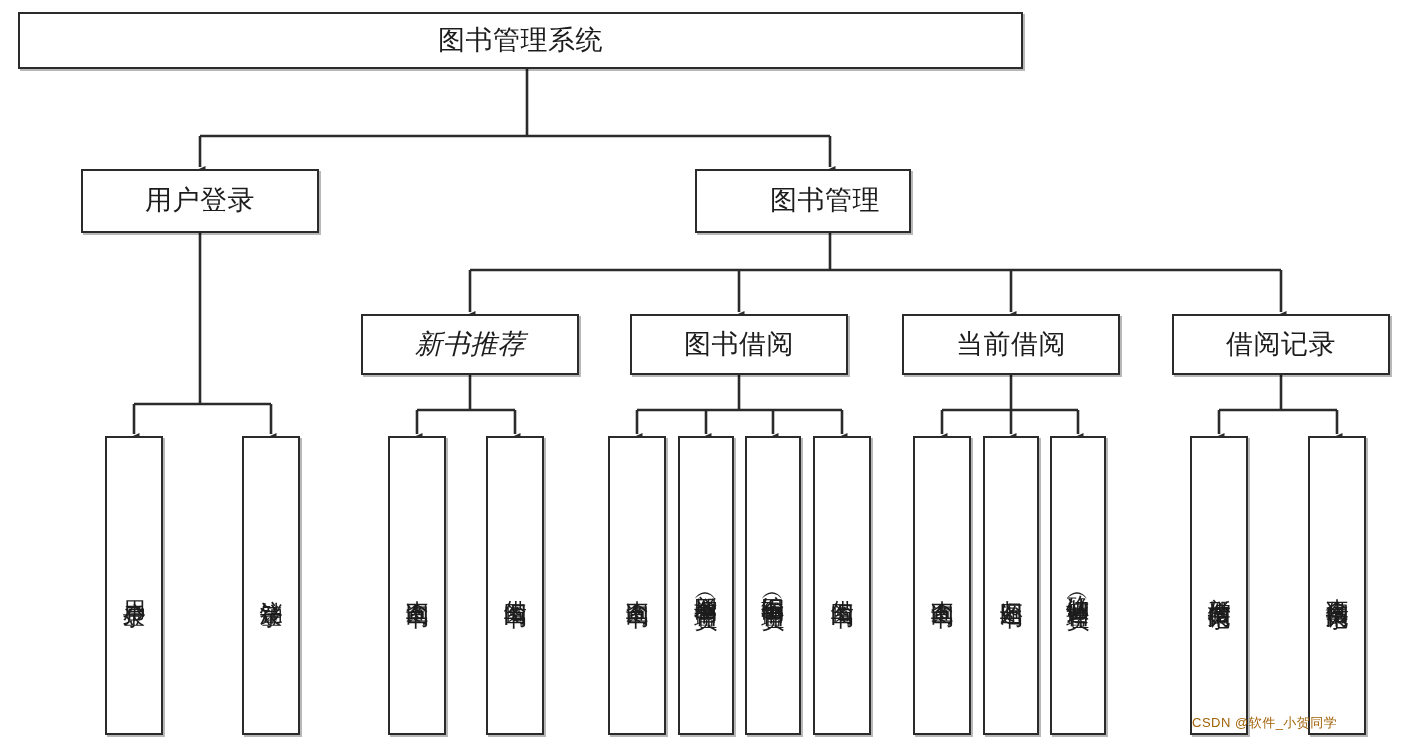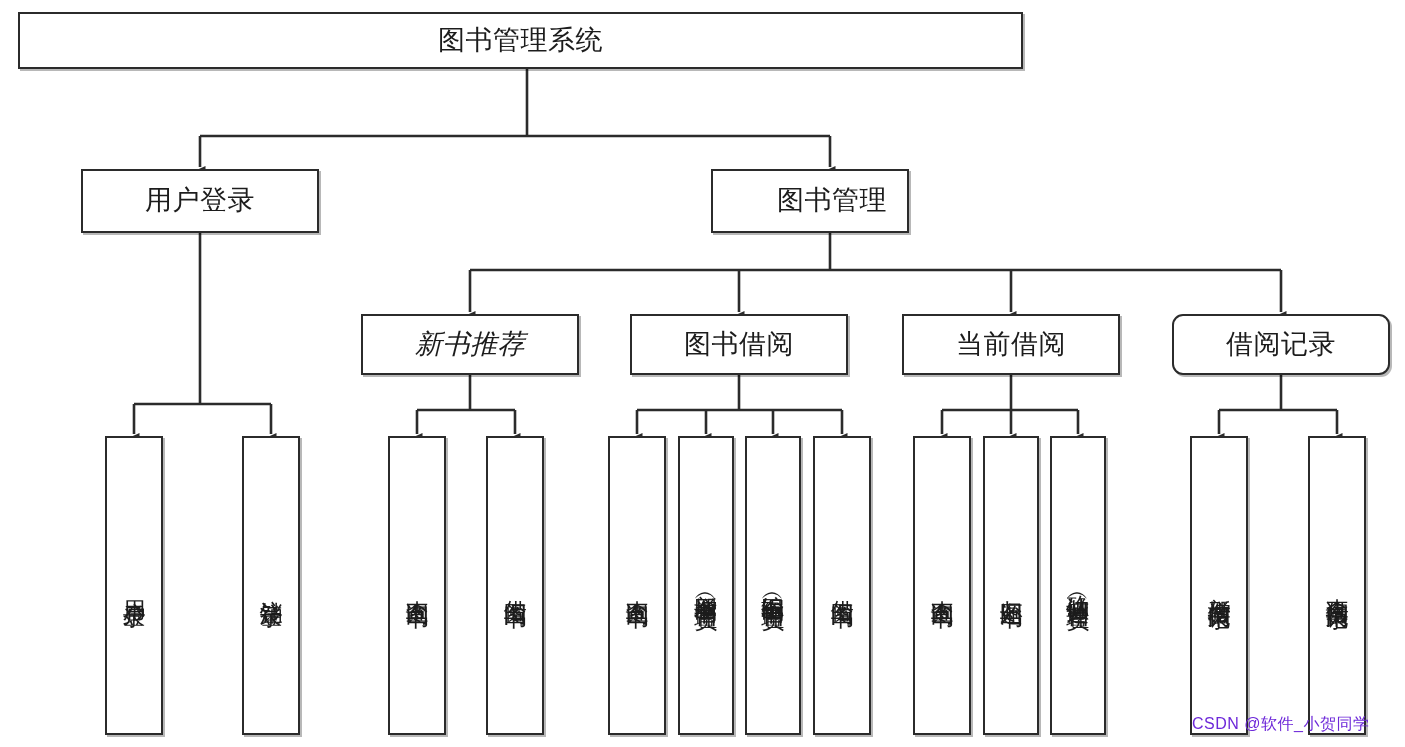--- a/index.html
+++ b/index.html
@@ -55,22 +55,22 @@
     font-size: 23px;
     line-height: 1.45;
     letter-spacing: 2px;
     white-space: nowrap;
   }
   .node.vertical.tall .label {
     line-height: 1.42;
   }
   .watermark {
     position: absolute;
-    font-size: 16px;
-    color: #6d28d9;
+    font-size: 13px;
+    color: #a16207;
     white-space: nowrap;
     letter-spacing: 0.5px;
   }
 </style>
 </head>
 <body>
 
 <div id="canvas">
 
   <svg class="edges" viewBox="0 0 1405 747" xmlns="http://www.w3.org/2000/svg">
@@ -116,34 +116,34 @@
       </g>
   </svg>
 
   <div class="node" id="node-root" style="left: 18px; top: 12px; width: 1005px; height: 57px;">
     <span class="label">图书管理系统</span>
   </div>
 
   <div class="node" id="node-user-login" style="left: 81px; top: 169px; width: 238px; height: 64px;">
     <span class="label">用户登录</span>
   </div>
-  <div class="node" id="node-book-manage" style="left: 711px; top: 169px; width: 198px; height: 64px; padding-left: 44px;">
+  <div class="node" id="node-book-manage" style="left: 695px; top: 169px; width: 216px; height: 64px; padding-left: 44px;">
     <span class="label">图书管理</span>
   </div>
 
   <div class="node" id="node-new-book-recommend" style="left: 361px; top: 314px; width: 218px; height: 61px; font-style: italic;">
     <span class="label">新书推荐</span>
   </div>
   <div class="node" id="node-current-borrow" style="left: 902px; top: 314px; width: 218px; height: 61px;">
     <span class="label">当前借阅</span>
   </div>
   <div class="node" id="node-book-borrow" style="left: 630px; top: 314px; width: 218px; height: 61px;">
     <span class="label">图书借阅</span>
   </div>
-  <div class="node" id="node-borrow-record" style="left: 1172px; top: 314px; width: 218px; height: 61px; border-radius: 11px;">
+  <div class="node" id="node-borrow-record" style="left: 1172px; top: 314px; width: 218px; height: 61px;">
     <span class="label">借阅记录</span>
   </div>
 
   <div class="node vertical" id="node-leaf-user-login" style="left: 105px; top: 436px; width: 58px; height: 299px;">
     <span class="label">用户登录</span>
   </div>
   <div class="node vertical" id="node-leaf-logout-login" style="left: 242px; top: 436px; width: 58px; height: 299px;">
     <span class="label">注销登录</span>
   </div>
   <div class="node vertical" id="node-leaf-query-book-1" style="left: 388px; top: 436px; width: 58px; height: 299px;">

